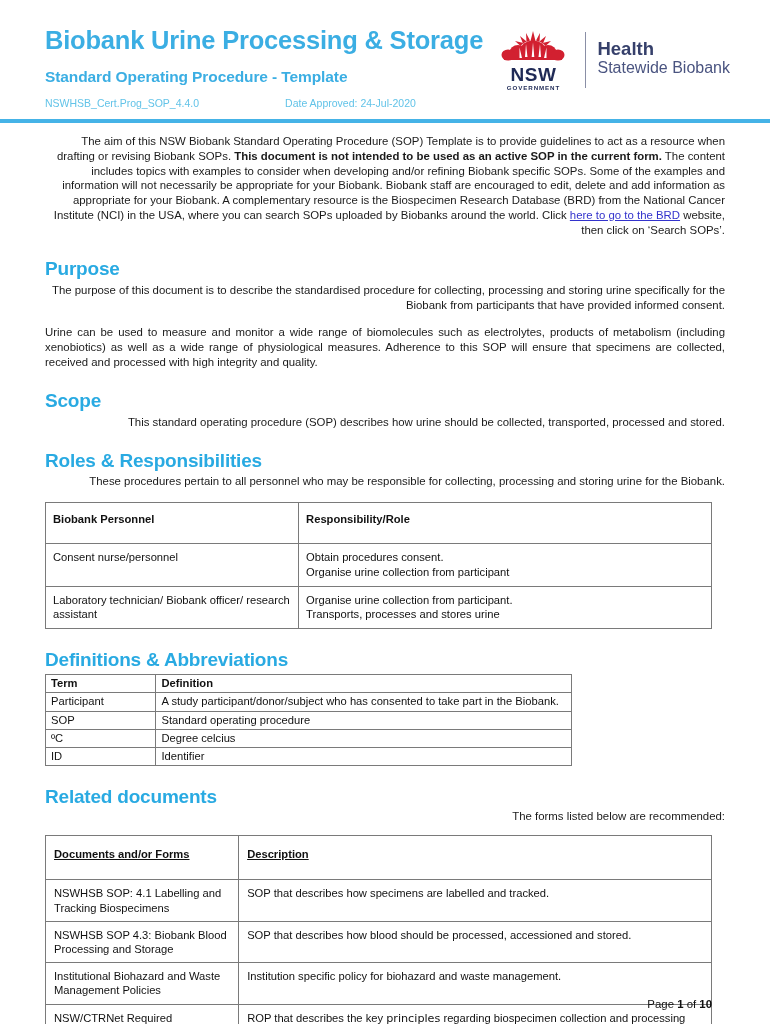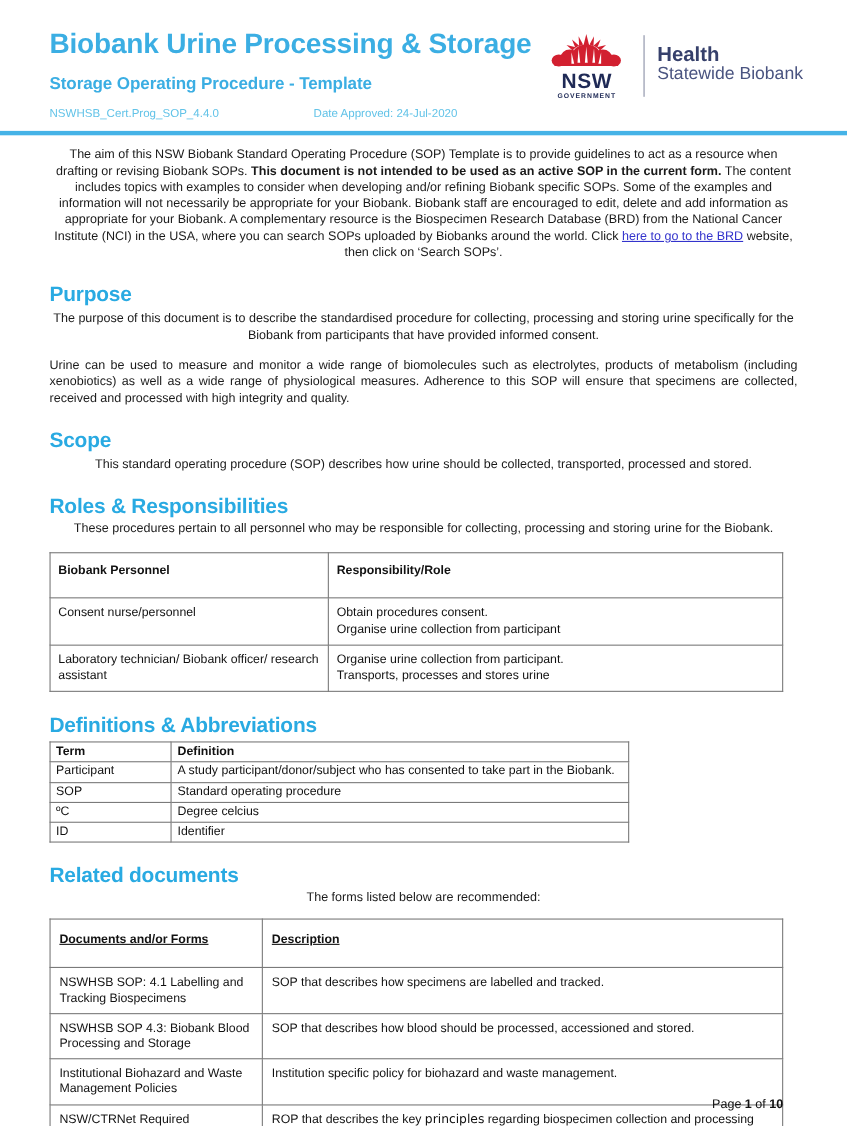--- a/index.html
+++ b/index.html
@@ -121,21 +121,21 @@
   
   .content {
     padding: 11px 45px 0 45px;
     box-sizing: border-box;
   }
   p.body-text {
     font-size: 11.4px;
     line-height: 1.30;
     margin: 0;
     color: #1a1a1a;
-    text-align: center;
+    text-align: right;
   }
   p.justify { text-align: justify; }
   p.spaced { margin-top: 13px; }
   .bold { font-weight: bold; }
   a.doclink {
     color: #3333CC;
     text-decoration: underline;
   }
   h2.section {
     color: #29AAE2;
@@ -184,21 +184,21 @@
     color: #111;
   }
 </style>
 </head>
 <body>
 
 <div class="page">
 
   <div class="header">
     <div class="doc-title">Biobank Urine Processing &amp; Storage</div>
-    <div class="doc-subtitle">Storage Operating Procedure - Template</div>
+    <div class="doc-subtitle">Standard Operating Procedure - Template</div>
     <div class="doc-meta">
       <span>NSWHSB_Cert.Prog_SOP_4.4.0</span><span class="doc-date">Date Approved: 24-Jul-2020</span>
     </div>
 
     <div class="logo">
       <div class="logo-mark">
         <svg class="logo-waratah" width="74" height="34" viewBox="0 0 74 34">
           <g fill="#D22030">
             <path d="M37 1 L34.5 11 L39.5 11 Z"></path>
             <path d="M30 3 L30.5 12 L34 10.5 Z"></path>

